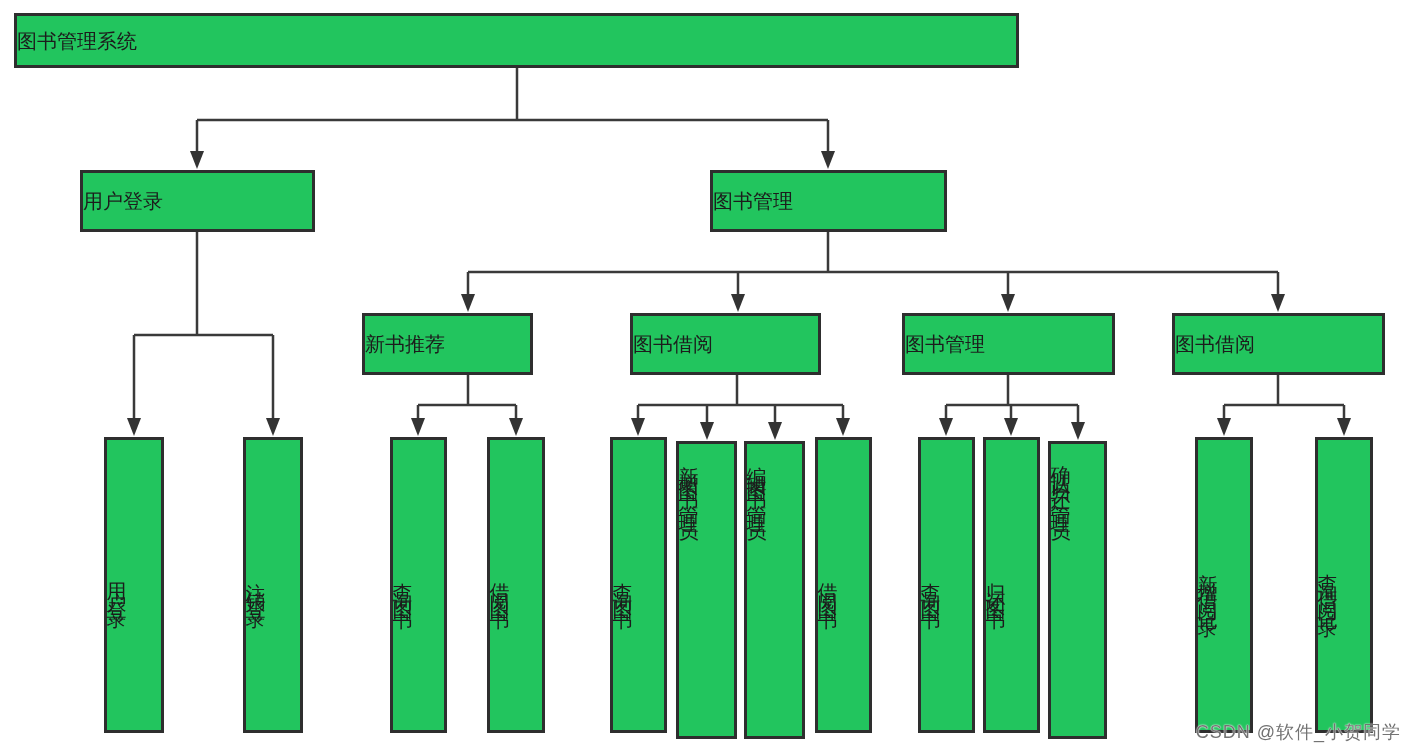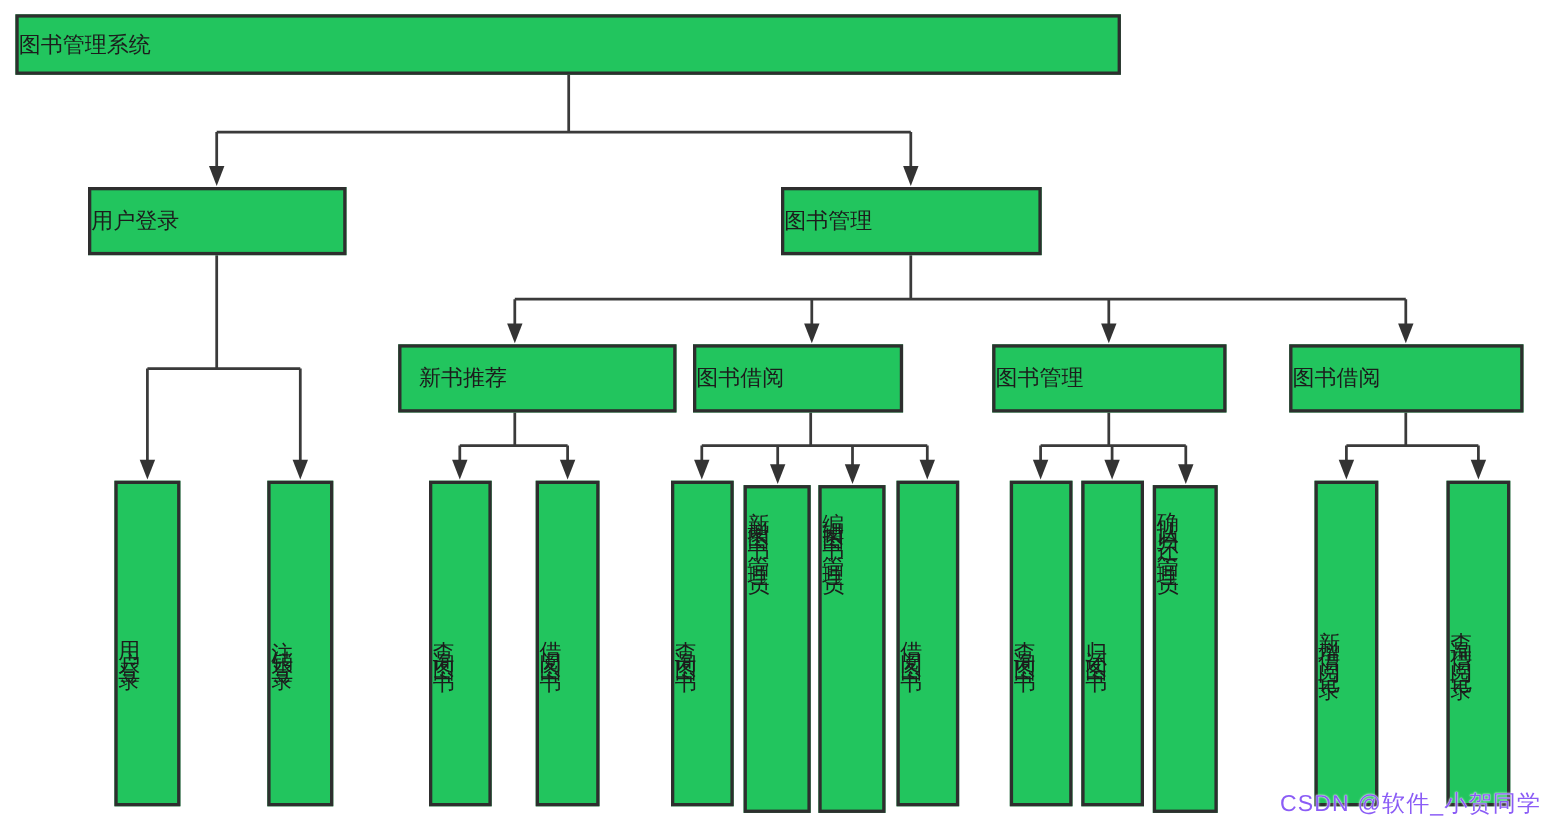--- a/index.html
+++ b/index.html
@@ -22,21 +22,21 @@
     color:#1c1c1c;font-size:20px;line-height:1.2;white-space:nowrap;
   }
   .leaf .lbl{
     writing-mode:vertical-rl;text-orientation:mixed;
     font-size:20px;letter-spacing:9px;line-height:1;
   }
   .leaf.from-top{align-items:flex-start;padding-top:6px;}
   .leaf.from-top .lbl{letter-spacing:8px;}
   .watermark{
     position:absolute;right:4px;bottom:3px;
-    color:#8b5cf6;font-size:21px;letter-spacing:1px;
+    color:#737373;font-size:18px;letter-spacing:1px;
     text-shadow:0 0 2px #ffffff,0 0 1px #ffffff;
     z-index:5;white-space:nowrap;
   }
 </style>
 </head>
 <body>
 
 <div class="stage">
 
   <svg class="wires" viewBox="0 0 1405 747" xmlns="http://www.w3.org/2000/svg">
@@ -79,21 +79,21 @@
     <span class="lbl">图书管理系统</span>
   </div>
 
   <div class="box" style="left:80px;top:170px;width:235px;height:62px;">
     <span class="lbl">用户登录</span>
   </div>
   <div class="box" style="left:710px;top:170px;width:237px;height:62px;">
     <span class="lbl">图书管理</span>
   </div>
 
-  <div class="box" style="left:362px;top:313px;width:253px;height:62px;padding-left:16px;">
+  <div class="box" style="left:362px;top:313px;width:171px;height:62px;">
     <span class="lbl">新书推荐</span>
   </div>
   <div class="box" style="left:630px;top:313px;width:191px;height:62px;">
     <span class="lbl">图书借阅</span>
   </div>
   <div class="box" style="left:902px;top:313px;width:213px;height:62px;">
     <span class="lbl">图书管理</span>
   </div>
   <div class="box" style="left:1172px;top:313px;width:213px;height:62px;">
     <span class="lbl">图书借阅</span>

